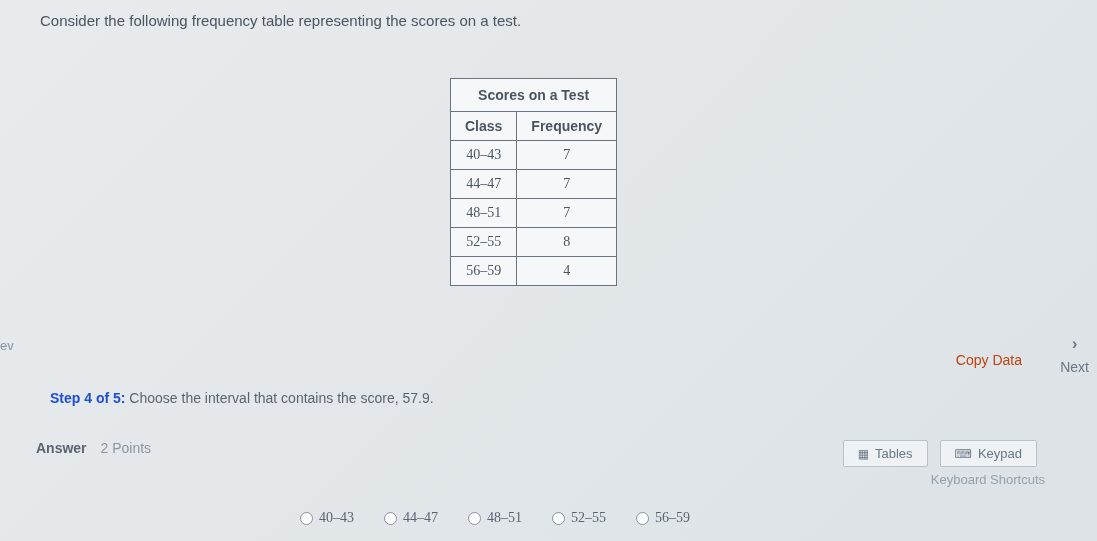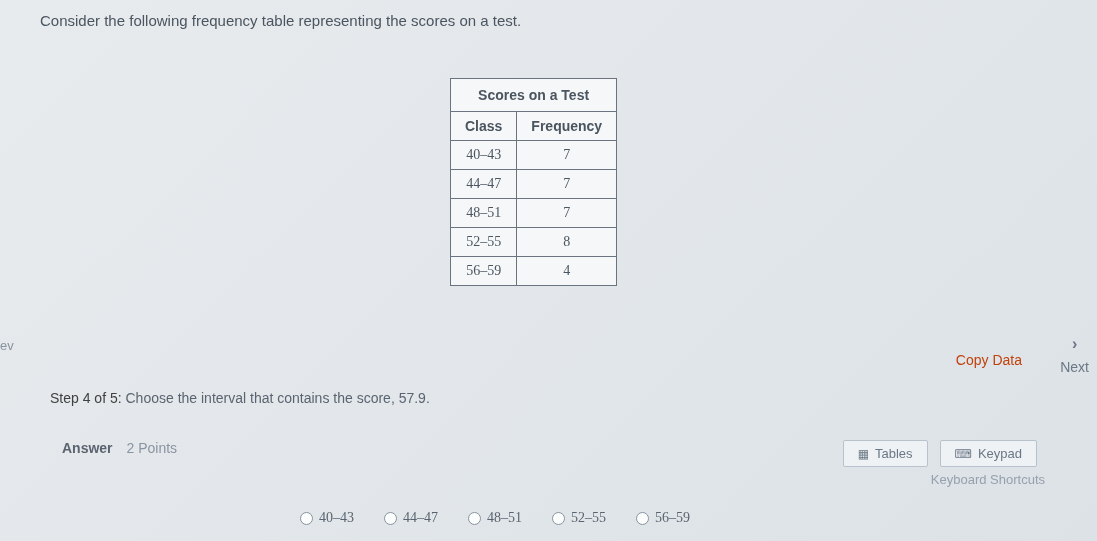--- a/index.html
+++ b/index.html
@@ -77,26 +77,26 @@
       margin-bottom: 6px;
     }
 
     .step-line {
       position: absolute;
       top: 390px;
       left: 50px;
       font-size: 14px;
       color: #5a6470;
     }
-    .step-line .bold { font-weight: normal; color: #404040; }
+    .step-line .bold { font-weight: bold; color: #1d4ed8; }
 
     .answer-line {
       position: absolute;
       top: 440px;
-      left: 62px;
+      left: 36px;
       font-size: 14px;
       color: #5a6470;
     }
     .answer-line .bold { font-weight: bold; }
     .answer-line .pts { margin-left: 10px; color: #8a95a2; }
 
     .tool-buttons {
       position: absolute;
       top: 440px;
       right: 60px;

